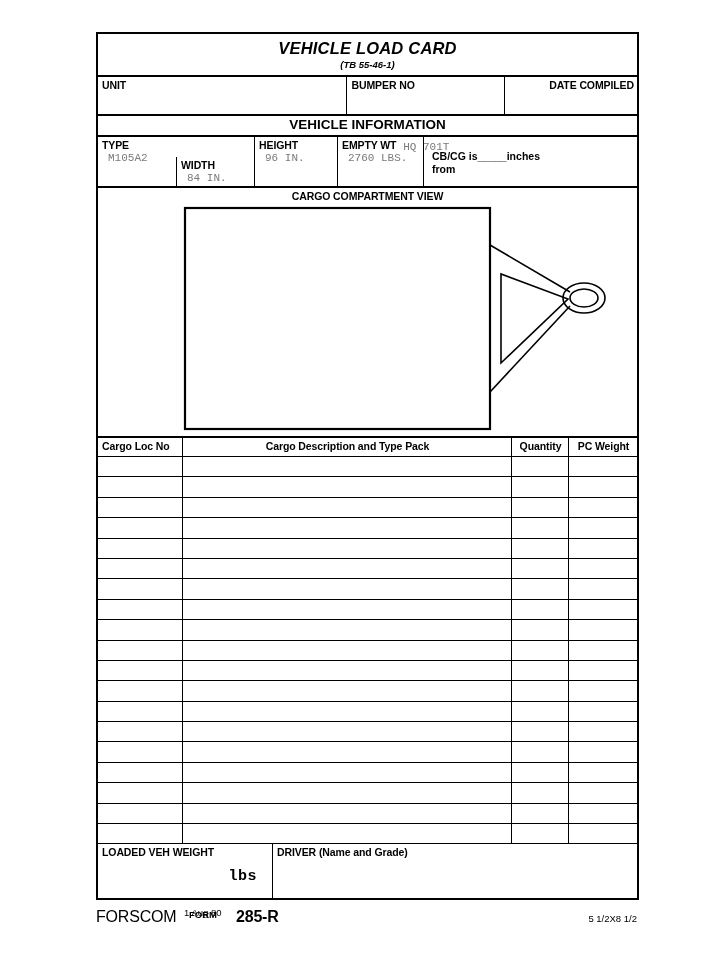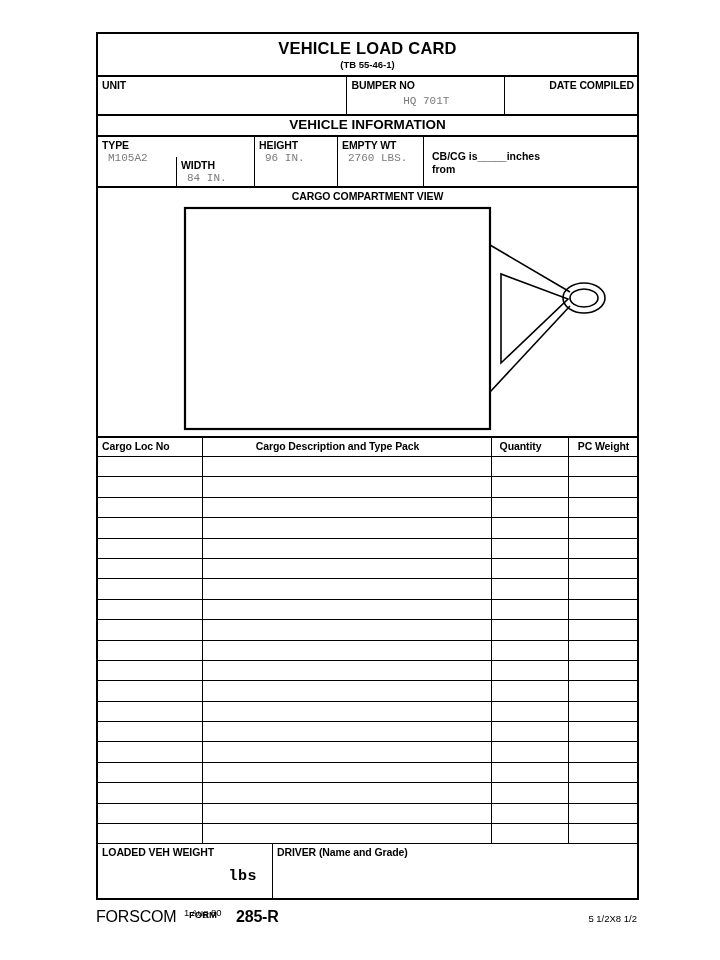--- a/index.html
+++ b/index.html
@@ -35,21 +35,20 @@
   .cell {
     position: relative;
     box-sizing: border-box;
     padding: 2px 3px 1px 4px;
   }
   .vline {
     border-left: 1.5px solid #000;
   }
   .hline-bottom {
     border-bottom: 1.5px solid #000;
-    gap: 20px;
   }
   .hline-bottom-thick {
     border-bottom: 2px solid #000;
   }
 
   .lbl {
     font-size: 10.5px;
     font-weight: bold;
     line-height: 12px;
     letter-spacing: -0.1px;
@@ -60,20 +59,21 @@
     font-size: 11px;
     color: #7a7a7a;
     line-height: 14px;
     padding-left: 6px;
   }
 
   
   .title-block {
     text-align: center;
     padding: 5px 0 4px 0;
+    font-style: italic;
   }
   .title-main {
     font-size: 16.5px;
     font-weight: bold;
     letter-spacing: 0.2px;
     line-height: 19px;
   }
   .title-sub {
     font-size: 9.5px;
     font-weight: bold;
@@ -83,20 +83,21 @@
   
   .unit-row { height: 37px; }
   .unit-cell  { width: 249px; }
   .bumper-cell{ width: 158px; }
   .date-cell  { flex: 1; padding-left: 44px; }
 
   .bumper-val {
     text-align: center;
     padding-left: 0;
     padding-top: 3px;
+    margin-top: 46px;
   }
 
   
   .vi-banner {
     text-align: center;
     font-size: 13.5px;
     font-weight: bold;
     line-height: 17px;
     padding: 0 0 2px 0;
   }

